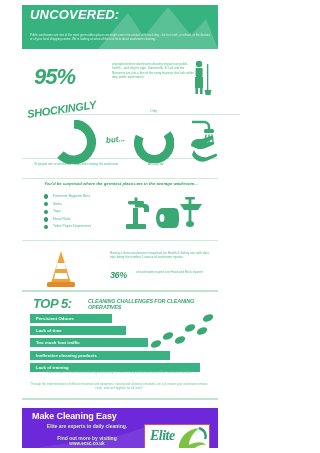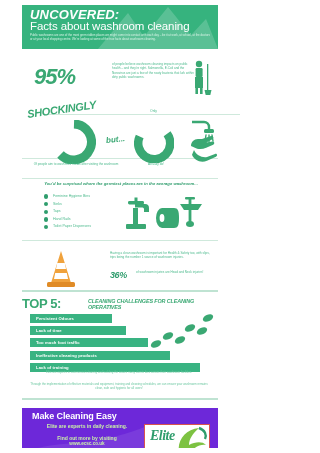--- a/index.html
+++ b/index.html
@@ -106,22 +106,22 @@
     font-size:9px;font-weight:bold;font-style:italic;color:#2f9d6d;letter-spacing:-.4px;
   }
   .copy30{
     position:absolute;left:114px;top:22px;width:74px;
     font-size:3.1px;line-height:4.3px;color:#4bb98c;
   }
 
   
   .topwrap{position:absolute;left:22px;top:296px;width:196px;height:104px;}
   .top5{
-    position:absolute;left:0;top:0;
-    font-size:13px;font-weight:bold;color:#3aa873;letter-spacing:-.4px;
+    position:absolute;left:11px;top:0;
+    font-size:13px;font-weight:bold;font-style:italic;color:#3aa873;letter-spacing:-.4px;
   }
   .top5sub{
     position:absolute;left:66px;top:2px;width:110px;
     font-size:5.4px;font-weight:bold;font-style:italic;color:#3aa873;
     line-height:6.4px;text-transform:uppercase;letter-spacing:-.1px;
   }
   .bars{position:absolute;left:8px;top:18px;width:186px;}
   .bar{
     position:relative;height:9px;margin-bottom:3.2px;background:#39b382;
     display:flex;align-items:center;
@@ -179,21 +179,20 @@
 <div class="page">
   <div class="sheet"></div>
 
   <div class="header">
     <svg class="mtn" viewBox="0 0 120 44" preserveAspectRatio="none">
       <polygon points="0,44 30,8 54,44" fill="#ffffff"></polygon>
       <polygon points="36,44 70,2 104,44" fill="#ffffff"></polygon>
       <polygon points="80,44 108,14 120,44" fill="#ffffff"></polygon>
     </svg>
     <h1>UNCOVERED:</h1>
-    <h2>Facts about washroom cleaning</h2>
     <p>Public washrooms are one of the most germ ridden places we might come into contact with each day – be it at work, at school, at the doctors or at your local shopping centre. We’re looking at some of the true facts about washroom cleaning.</p>
   </div>
 
   <div class="row95">
     <div class="big95">95%</div>
     <div class="copy">of people believe washroom cleaning impacts on public health – and they’re right. Salmonella, E.Coli and the Norovirus are just a few of the nasty bacteria that lurk within dirty public washrooms.</div>
     <svg class="cleaner" viewBox="0 0 22 36">
       <circle cx="9" cy="4" r="3.2" fill="#3aa873"></circle>
       <rect x="5.6" y="8" width="7" height="9" rx="1.2" fill="#3aa873"></rect>
       <rect x="5" y="17" width="8" height="11" fill="#3aa873"></rect>

